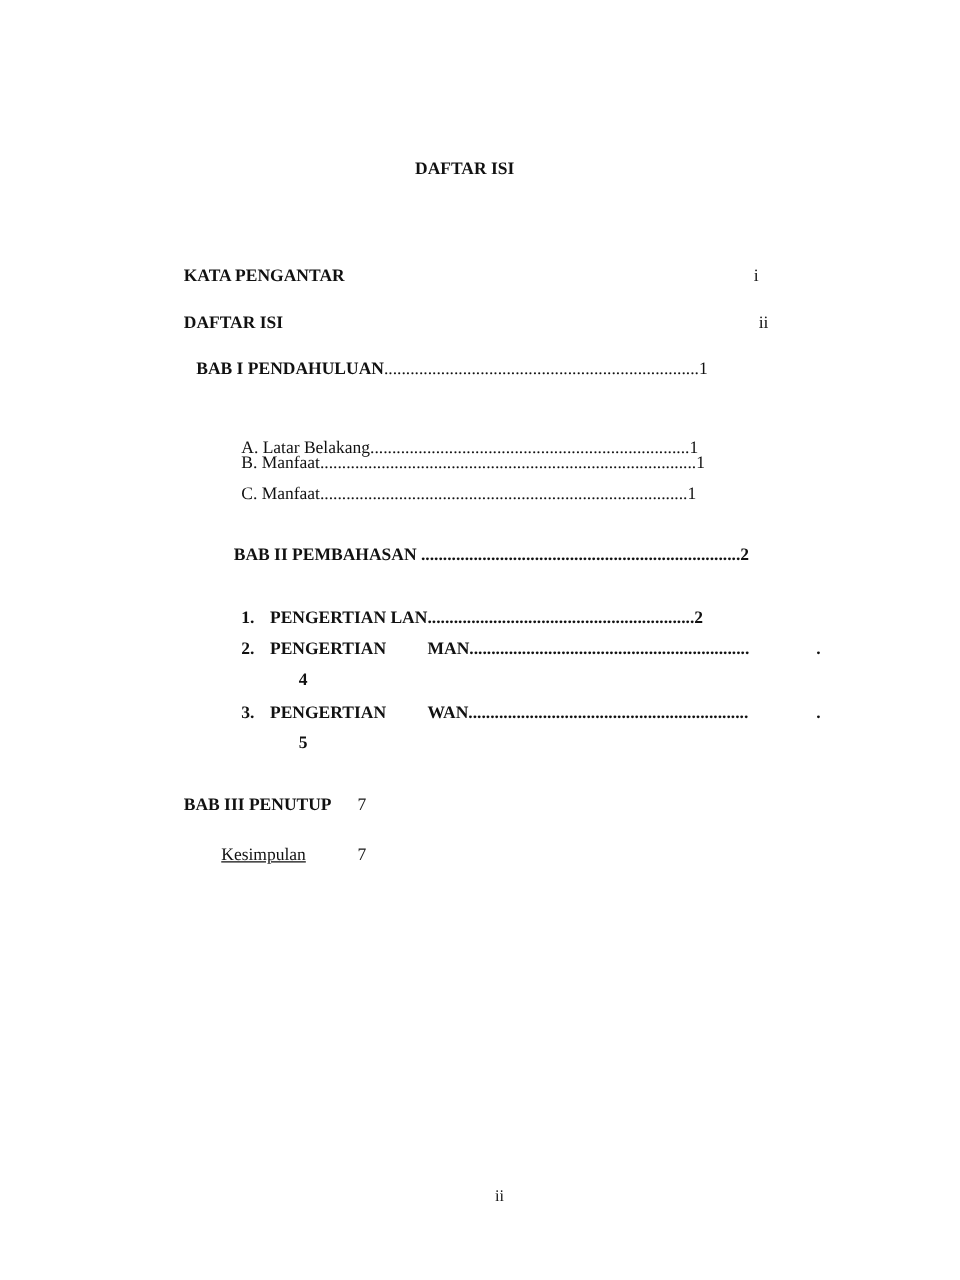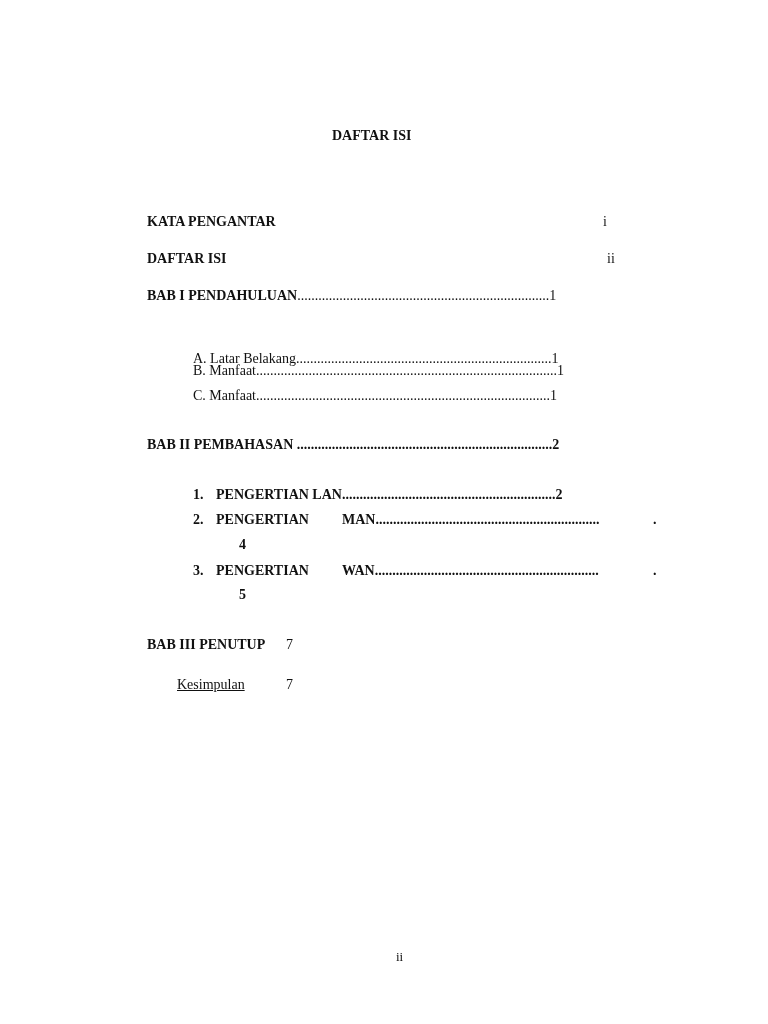--- a/index.html
+++ b/index.html
@@ -19,36 +19,36 @@
 
 <div>
   <div class="abs title">DAFTAR ISI</div>
 
   <div class="abs b" style="left:147px; top:214px;">KATA PENGANTAR</div>
   <div class="abs" style="left:603px; top:214px;">i</div>
 
   <div class="abs b" style="left:147px; top:251px;">DAFTAR ISI</div>
   <div class="abs" style="left:607px; top:251px;">ii</div>
 
-  <div class="abs" style="left:147px; top:288px;">
+  <div class="abs" style="left:157px; top:288px;">
     <span class="b">BAB I PENDAHULUAN</span><span class="dots">........................................................................</span><span>1</span>
   </div>
 
   <div class="abs" style="left:193px; top:351px;">
     <span>A.  Latar Belakang</span><span class="dots">.........................................................................</span><span>1</span>
   </div>
   <div class="abs" style="left:193px; top:363px;">
     <span>B.  Manfaat</span><span class="dots">......................................................................................</span><span>1</span>
   </div>
   <div class="abs" style="left:193px; top:388px;">
     <span>C.  Manfaat</span><span class="dots">....................................................................................</span><span>1</span>
   </div>
 
   <div class="abs b" style="left:147px; top:437px;">
-    <span style="white-space:pre;">BAB II PEMBAHASAN </span><span class="dots">.........................................................................</span><span>2</span>
+    <span style="white-space:pre;margin-left:40px;">BAB II PEMBAHASAN </span><span class="dots">.........................................................................</span><span>2</span>
   </div>
 
   <div class="abs b" style="left:193px; top:487px;">
     <span style="display:inline-block;width:23px;">1.</span><span>PENGERTIAN LAN</span><span class="dots">.............................................................</span><span>2</span>
   </div>
 
   <div class="abs b" style="left:193px; top:512px;">
     <span style="display:inline-block;width:23px;">2.</span><span style="display:inline-block;width:126px;">PENGERTIAN</span><span>MAN</span><span class="dots">................................................................</span>
   </div>
   <div class="abs b" style="left:653px; top:512px;">.</div>

